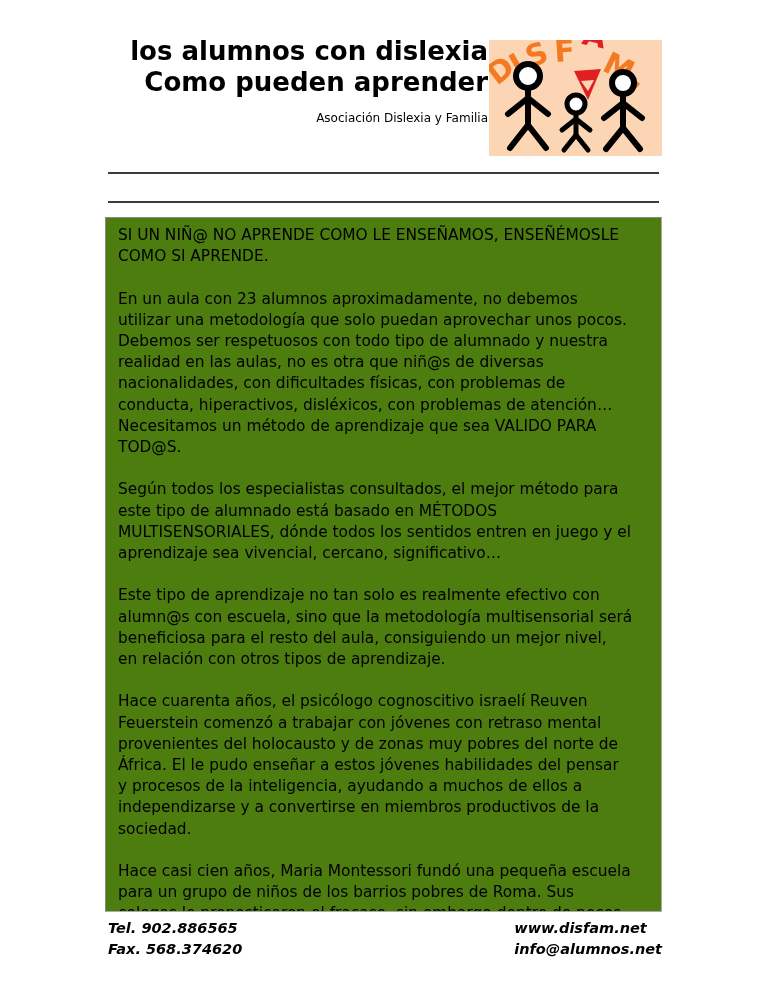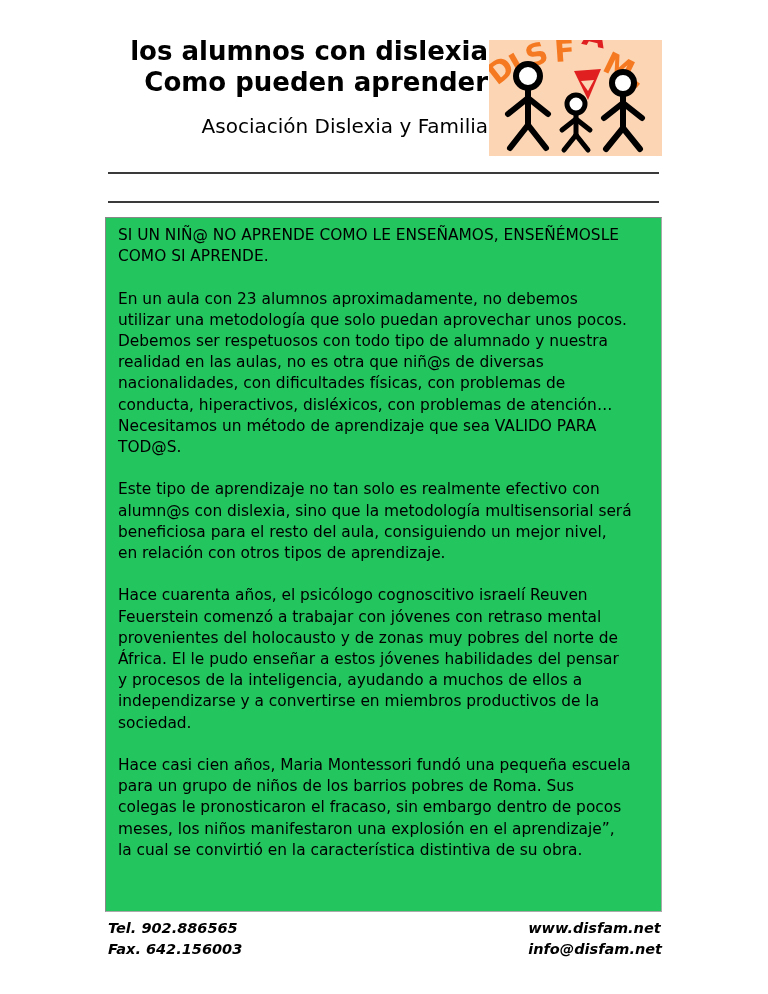--- a/index.html
+++ b/index.html
@@ -40,24 +40,24 @@
   }
   .title-line {
     font-size: 26px;
     font-weight: bold;
     line-height: 31px;
     letter-spacing: 0px;
     white-space: nowrap;
     color: #000000;
   }
   .subtitle-line {
-    font-size: 20px;
+    font-size: 12px;
     font-weight: normal;
     line-height: 24px;
-    margin-top: 16px;
+    margin-top: 8px;
     white-space: nowrap;
     color: #000000;
   }
 
   
   .logo {
     position: absolute;
     left: 381px;
     top: 4px;
     width: 173px;
@@ -86,21 +86,21 @@
   .textbox {
     position: absolute;
     left: 105px;
     top: 217px;
     width: 557px;
     height: 695px;
     box-sizing: border-box;
     border: 1px solid #888888;
     border-right-color: #aaaaaa;
     border-bottom-color: #aaaaaa;
-    background: #22c55e;
+    background: #4d7c0f;
     overflow: hidden;
     padding: 7px 10px 0 12px;
   }
   .para {
     font-size: 15.4px;
     line-height: 21.2px;
     margin: 0 0 21.2px 0;
     color: #000000;
     text-align: left;
     white-space: pre-line;
@@ -196,43 +196,47 @@
     <p class="para">SI UN NIÑ@ NO APRENDE COMO LE ENSEÑAMOS, ENSEÑÉMOSLE
 COMO SI APRENDE.</p>
     <p class="para">En un aula con 23 alumnos aproximadamente, no debemos
 utilizar una metodología que solo puedan aprovechar unos pocos.
 Debemos ser respetuosos con todo tipo de alumnado y nuestra
 realidad en las aulas, no es otra que niñ@s de diversas
 nacionalidades, con dificultades físicas, con problemas de
 conducta, hiperactivos, disléxicos, con problemas de atención…
 Necesitamos un método de aprendizaje que sea VALIDO PARA
 TOD@S.</p>
+    <p class="para">Según todos los especialistas consultados, el mejor método para
+este tipo de alumnado está basado en MÉTODOS
+MULTISENSORIALES, dónde todos los sentidos entren en juego y el
+aprendizaje sea vivencial, cercano, significativo…</p>
     <p class="para">Este tipo de aprendizaje no tan solo es realmente efectivo con
-alumn@s con dislexia, sino que la metodología multisensorial será
+alumn@s con escuela, sino que la metodología multisensorial será
 beneficiosa para el resto del aula, consiguiendo un mejor nivel,
 en relación con otros tipos de aprendizaje.</p>
     <p class="para">Hace cuarenta años, el psicólogo cognoscitivo israelí Reuven
 Feuerstein comenzó a trabajar con jóvenes con retraso mental
 provenientes del holocausto y de zonas muy pobres del norte de
 África. El le pudo enseñar a estos jóvenes habilidades del pensar
 y procesos de la inteligencia, ayudando a muchos de ellos a
 independizarse y a convertirse en miembros productivos de la
 sociedad.</p>
     <p class="para">Hace casi cien años, Maria Montessori fundó una pequeña escuela
 para un grupo de niños de los barrios pobres de Roma. Sus
 colegas le pronosticaron el fracaso, sin embargo dentro de pocos
 meses, los niños manifestaron una explosión en el aprendizaje”,
 la cual se convirtió en la característica distintiva de su obra.</p>
 
   </div>
 
   <div class="footer">
     <div class="footer-col footer-left">
       <div>Tel.  902.886565</div>
-      <div>Fax.  642.156003</div>
+      <div>Fax.  568.374620</div>
     </div>
     <div class="footer-col footer-right">
       <div>www.disfam.net</div>
-      <div>info@disfam.net</div>
+      <div>info@alumnos.net</div>
     </div>
   </div>
 
 </div>
 
 </body></html>

